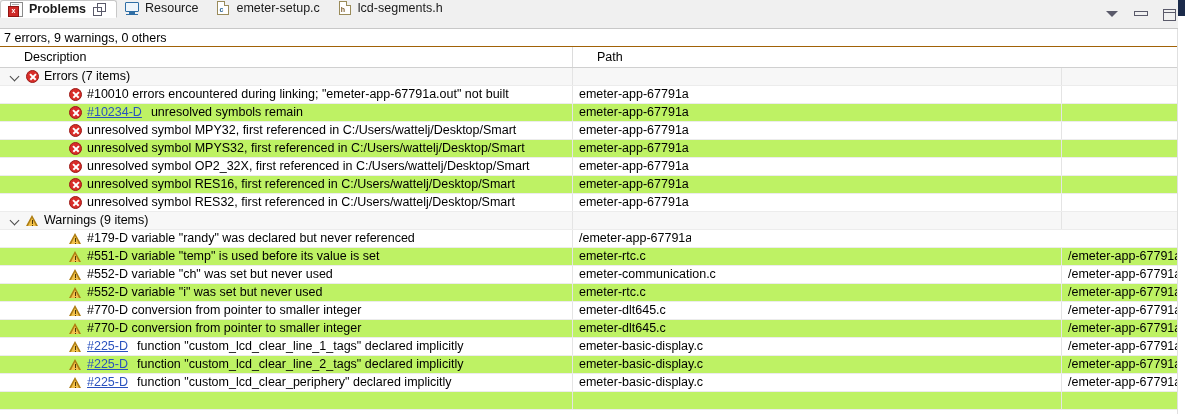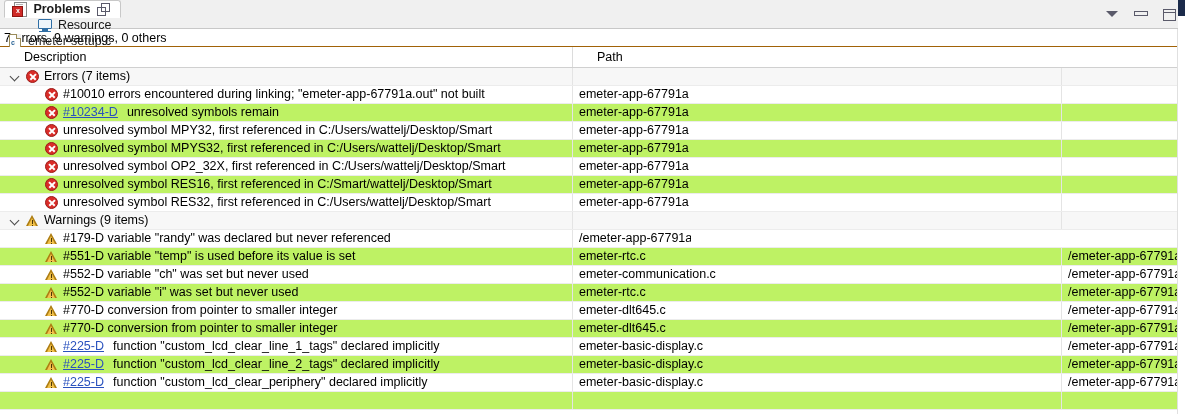--- a/index.html
+++ b/index.html
@@ -252,21 +252,21 @@
   .c-path { width: 118px; padding-left: 6px; border-right: none; }
 
   .desc-inner {
     display: flex;
     align-items: center;
     gap: 5px;
     width: 100%;
     height: 100%;
   }
   .indent-group { padding-left: 10px; }
-  .indent-item  { padding-left: 45px; }
+  .indent-item  { padding-left: 69px; }
 
   
   .chev {
     width: 11px; height: 11px;
     position: relative;
     flex: 0 0 11px;
   }
   .chev::after {
     content: "";
     position: absolute;
@@ -354,21 +354,21 @@
     width: 1px; height: 385px;
     background: #e0e0e0;
   }
 </style>
 </head>
 <body>
 
 <div id="app">
 
   <div class="tabbar">
-    <div id="tabs-host" style="display:flex;align-items:flex-end;flex-direction:column;">
+    <div id="tabs-host" style="display:flex;align-items:flex-start;">
         <div class="tab selected">
           <span class="tab-icon ic-problems">
             <span class="sheet"></span>
             <span class="lines"></span>
             <span class="badge">x</span>
           </span>
           <span class="tab-label">Problems</span>
           <span class="tab-restore"></span>
         </div>
         <div class="tab">
@@ -380,20 +380,29 @@
           <span class="tab-label">Resource</span>
         </div>
         <div class="tab">
           <span class="tab-icon">
             <span class="ic-file">
               <span class="corner"></span>
               <span class="tag">c</span>
             </span>
           </span>
           <span class="tab-label">emeter-setup.c</span>
+        </div>
+        <div class="tab">
+          <span class="tab-icon">
+            <span class="ic-file h">
+              <span class="corner"></span>
+              <span class="tag">h</span>
+            </span>
+          </span>
+          <span class="tab-label">lcd-segments.h</span>
         </div>
       </div>
 
     <div class="view-toolbar">
       <div class="vt-btn vt-menu"></div>
       <div class="vt-btn vt-min"></div>
       <div class="vt-btn vt-max"></div>
     </div>
   </div>
 
@@ -498,21 +507,21 @@
           <div class="cell c-path"></div>
         </div>
         <div class="row alt">
           <div class="cell c-desc">
             <div class="desc-inner indent-item">
               <span class="ic ic-error">
                 <span class="disc"></span>
                 <span class="x1"></span>
                 <span class="x2"></span>
               </span>
-              <span class="txt">unresolved symbol RES16, first referenced in C:/Smart/wattelj/Desktop/Smart</span>
+              <span class="txt">unresolved symbol RES16, first referenced in C:/Users/wattelj/Desktop/Smart</span>
             </div>
           </div>
           <div class="cell c-res">emeter-app-67791a</div>
           <div class="cell c-path"></div>
         </div>
         <div class="row">
           <div class="cell c-desc">
             <div class="desc-inner indent-item">
               <span class="ic ic-error">
                 <span class="disc"></span>

